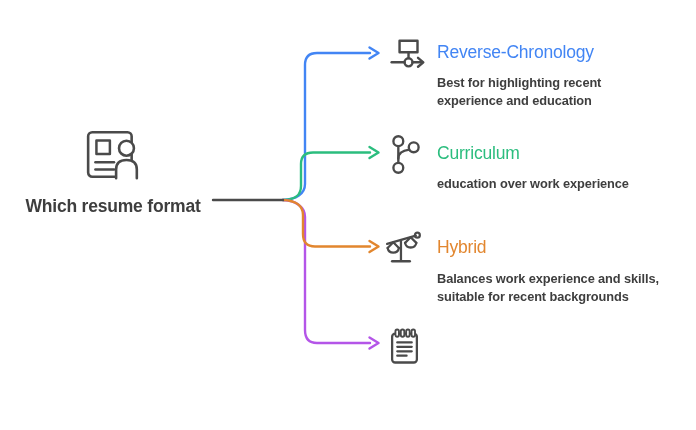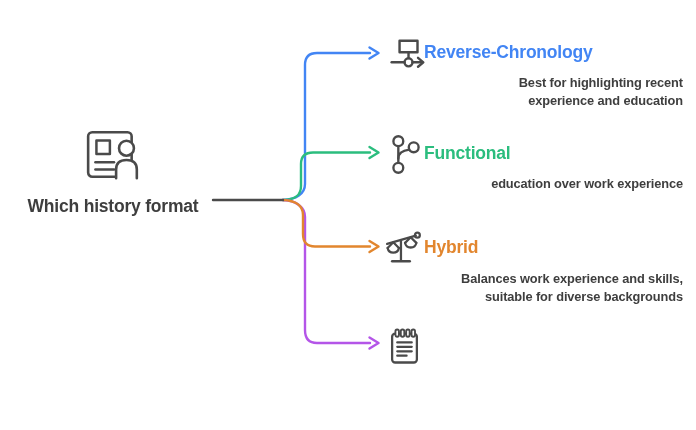--- a/index.html
+++ b/index.html
@@ -18,32 +18,31 @@
   .icon{position:absolute;}
   .icon svg{display:block;}
   .icon path,.icon rect,.icon circle,.icon line{vector-effect:none;}
 
   .root-question{
     position:absolute;left:10px;top:195px;width:206px;
     text-align:center;font-size:17.5px;font-weight:700;color:var(--text);
     line-height:1.28;letter-spacing:-0.2px;
   }
   .branch-title{
-    position:absolute;left:424px;font-size:17.5px;font-weight:700;letter-spacing:-0.2px;
+    position:absolute;left:437px;font-size:17.5px;font-weight:400;letter-spacing:-0.2px;
     white-space:nowrap;
   }
   .t-blue{color:var(--blue);}
   .t-green{color:var(--green);}
   .t-orange{color:var(--orange);}
   .t-purple{color:var(--purple);}
   .branch-desc{
     position:absolute;left:437px;width:246px;
     font-size:12.8px;font-weight:700;color:var(--text);line-height:1.42;
     letter-spacing:-0.1px;
-    text-align:right;
   }
 </style>
 </head>
 <body>
 
 <div class="canvas">
 
   <svg class="connectors" width="696" height="430" viewBox="0 0 696 430" aria-hidden="true">
     <path class="stroke-blue" d="M283,200 C296,199.5 305,194 305,184 L305,65 Q305,53 317,53 L370,53"></path>
     <path class="stroke-blue" d="M369.5,47.5 L378.5,53 L369.5,58.5"></path>
@@ -60,21 +59,21 @@
     <svg width="58" height="58" viewBox="0 0 56 56" fill="none" stroke="#4a4a4a" stroke-width="2.5" stroke-linecap="round" stroke-linejoin="round">
       <rect x="4" y="5" width="42" height="43" rx="4"></rect>
       <rect x="12" y="13" width="13" height="13" stroke-width="2.4"></rect>
       <line x1="11" y1="34" x2="29" y2="34" stroke-width="2.4"></line>
       <line x1="11" y1="41" x2="29" y2="41" stroke-width="2.4"></line>
       <circle cx="41" cy="20.5" r="7.2" fill="#ffffff"></circle>
       <path d="M31,49.5 L31,41 Q31,31.8 41,31.8 Q51,31.8 51,41 L51,49.5" fill="#ffffff"></path>
     </svg>
   </div>
   <div class="root-question">
-    <div>Which history format</div>
+    <div>Which resume format</div>
   </div>
 
   <div class="icon" style="left:389px;top:37px;">
     <svg width="38" height="38" viewBox="0 0 36 36" fill="none" stroke="#4a4a4a" stroke-width="2.3" stroke-linecap="round" stroke-linejoin="round">
       <rect x="10" y="3.5" width="17" height="11"></rect>
       <line x1="18.5" y1="14.5" x2="18.5" y2="20"></line>
       <circle cx="18.5" cy="24" r="3.8"></circle>
       <line x1="2.5" y1="24" x2="14.7" y2="24"></line>
       <line x1="22.3" y1="24" x2="31.5" y2="24"></line>
       <path d="M27.5,19.8 L32.5,24 L27.5,28.2"></path>
@@ -88,41 +87,41 @@
 
   <div class="icon" style="left:390px;top:134px;">
     <svg width="31" height="41" viewBox="0 0 30 40" fill="none" stroke="#4a4a4a" stroke-width="2.3" stroke-linecap="round" stroke-linejoin="round">
       <circle cx="8" cy="7" r="4.8"></circle>
       <circle cx="8" cy="33" r="4.8"></circle>
       <line x1="8" y1="11.8" x2="8" y2="28.2"></line>
       <circle cx="23" cy="13" r="4.8"></circle>
       <path d="M8,24 Q8,16.5 18.7,15.2"></path>
     </svg>
   </div>
-  <div class="branch-title t-green" style="top:143px;">Functional</div>
+  <div class="branch-title t-green" style="top:143px;">Curriculum</div>
   <div class="branch-desc" style="top:175px;">
     <div>education over work experience</div>
   </div>
 
   <div class="icon" style="left:382px;top:229px;">
     <svg width="41" height="41" viewBox="0 0 40 40" fill="none" stroke="#4a4a4a" stroke-width="2.2" stroke-linecap="round" stroke-linejoin="round">
       <line x1="5" y1="14.5" x2="33" y2="6.5"></line>
       <circle cx="34.5" cy="6" r="2.4"></circle>
       <path d="M11,13 L5.5,18.5 M11,13 L16.5,18.5"></path>
       <path d="M5.5,18.5 A5.6,5.6 0 0 0 16.5,18.5"></path>
       <path d="M28,8 L22.5,13.5 M28,8 L33.5,13.5"></path>
       <path d="M22.5,13.5 A5.6,5.6 0 0 0 33.5,13.5"></path>
       <line x1="18.5" y1="11" x2="18.5" y2="31"></line>
       <line x1="10" y1="31.5" x2="27" y2="31.5" stroke-width="2.6"></line>
     </svg>
   </div>
   <div class="branch-title t-orange" style="top:237px;">Hybrid</div>
   <div class="branch-desc" style="top:270px;">
     <div>Balances work experience and skills,</div>
-    <div>suitable for diverse backgrounds</div>
+    <div>suitable for recent backgrounds</div>
   </div>
 
   <div class="icon" style="left:388px;top:325px;">
     <svg width="33" height="42" viewBox="0 0 32 40" fill="none" stroke="#4a4a4a" stroke-width="2.2" stroke-linecap="round" stroke-linejoin="round">
       <rect x="4" y="8" width="24" height="28" rx="3"></rect>
       <rect x="7.2" y="4" width="3.4" height="7" rx="1.6" fill="#ffffff" stroke-width="1.8"></rect>
       <rect x="12.4" y="4" width="3.4" height="7" rx="1.6" fill="#ffffff" stroke-width="1.8"></rect>
       <rect x="17.6" y="4" width="3.4" height="7" rx="1.6" fill="#ffffff" stroke-width="1.8"></rect>
       <rect x="22.8" y="4" width="3.4" height="7" rx="1.6" fill="#ffffff" stroke-width="1.8"></rect>
       <line x1="9" y1="16.5" x2="23" y2="16.5"></line>

